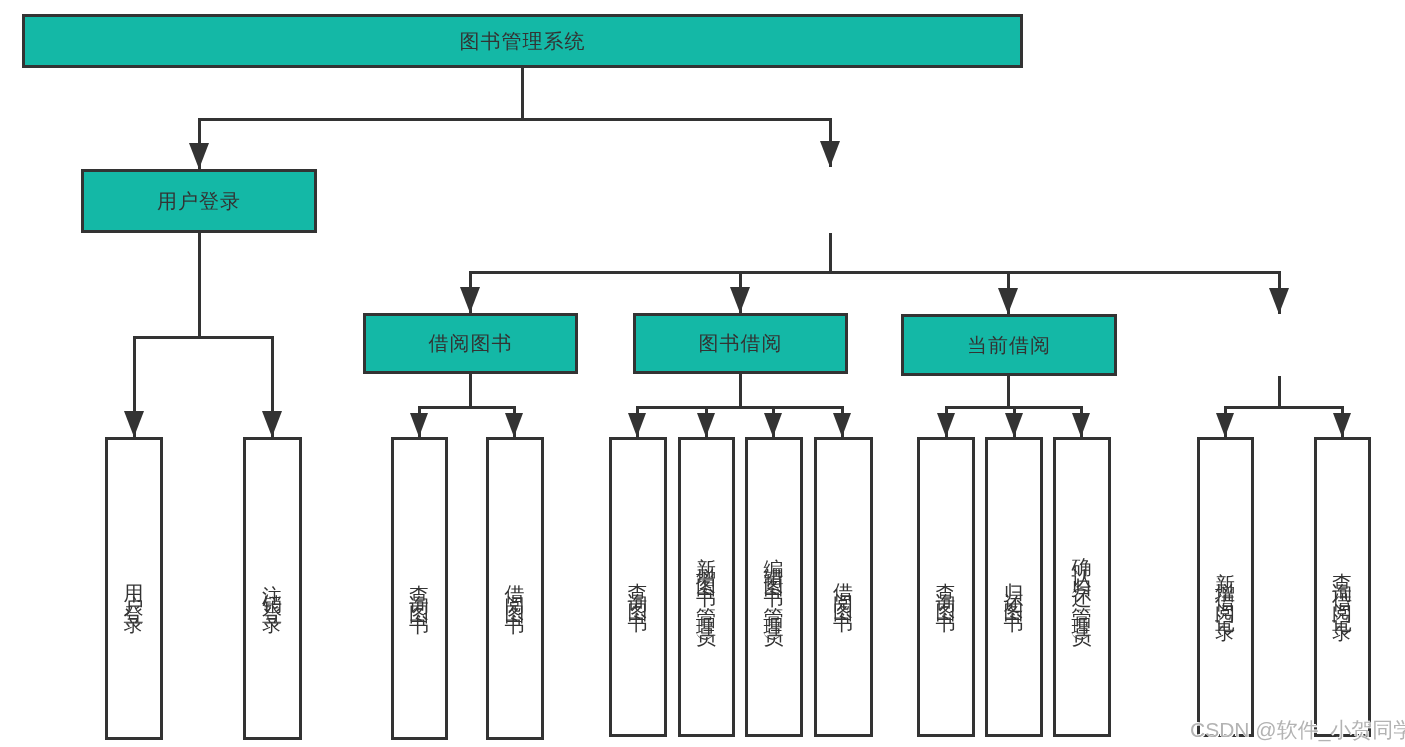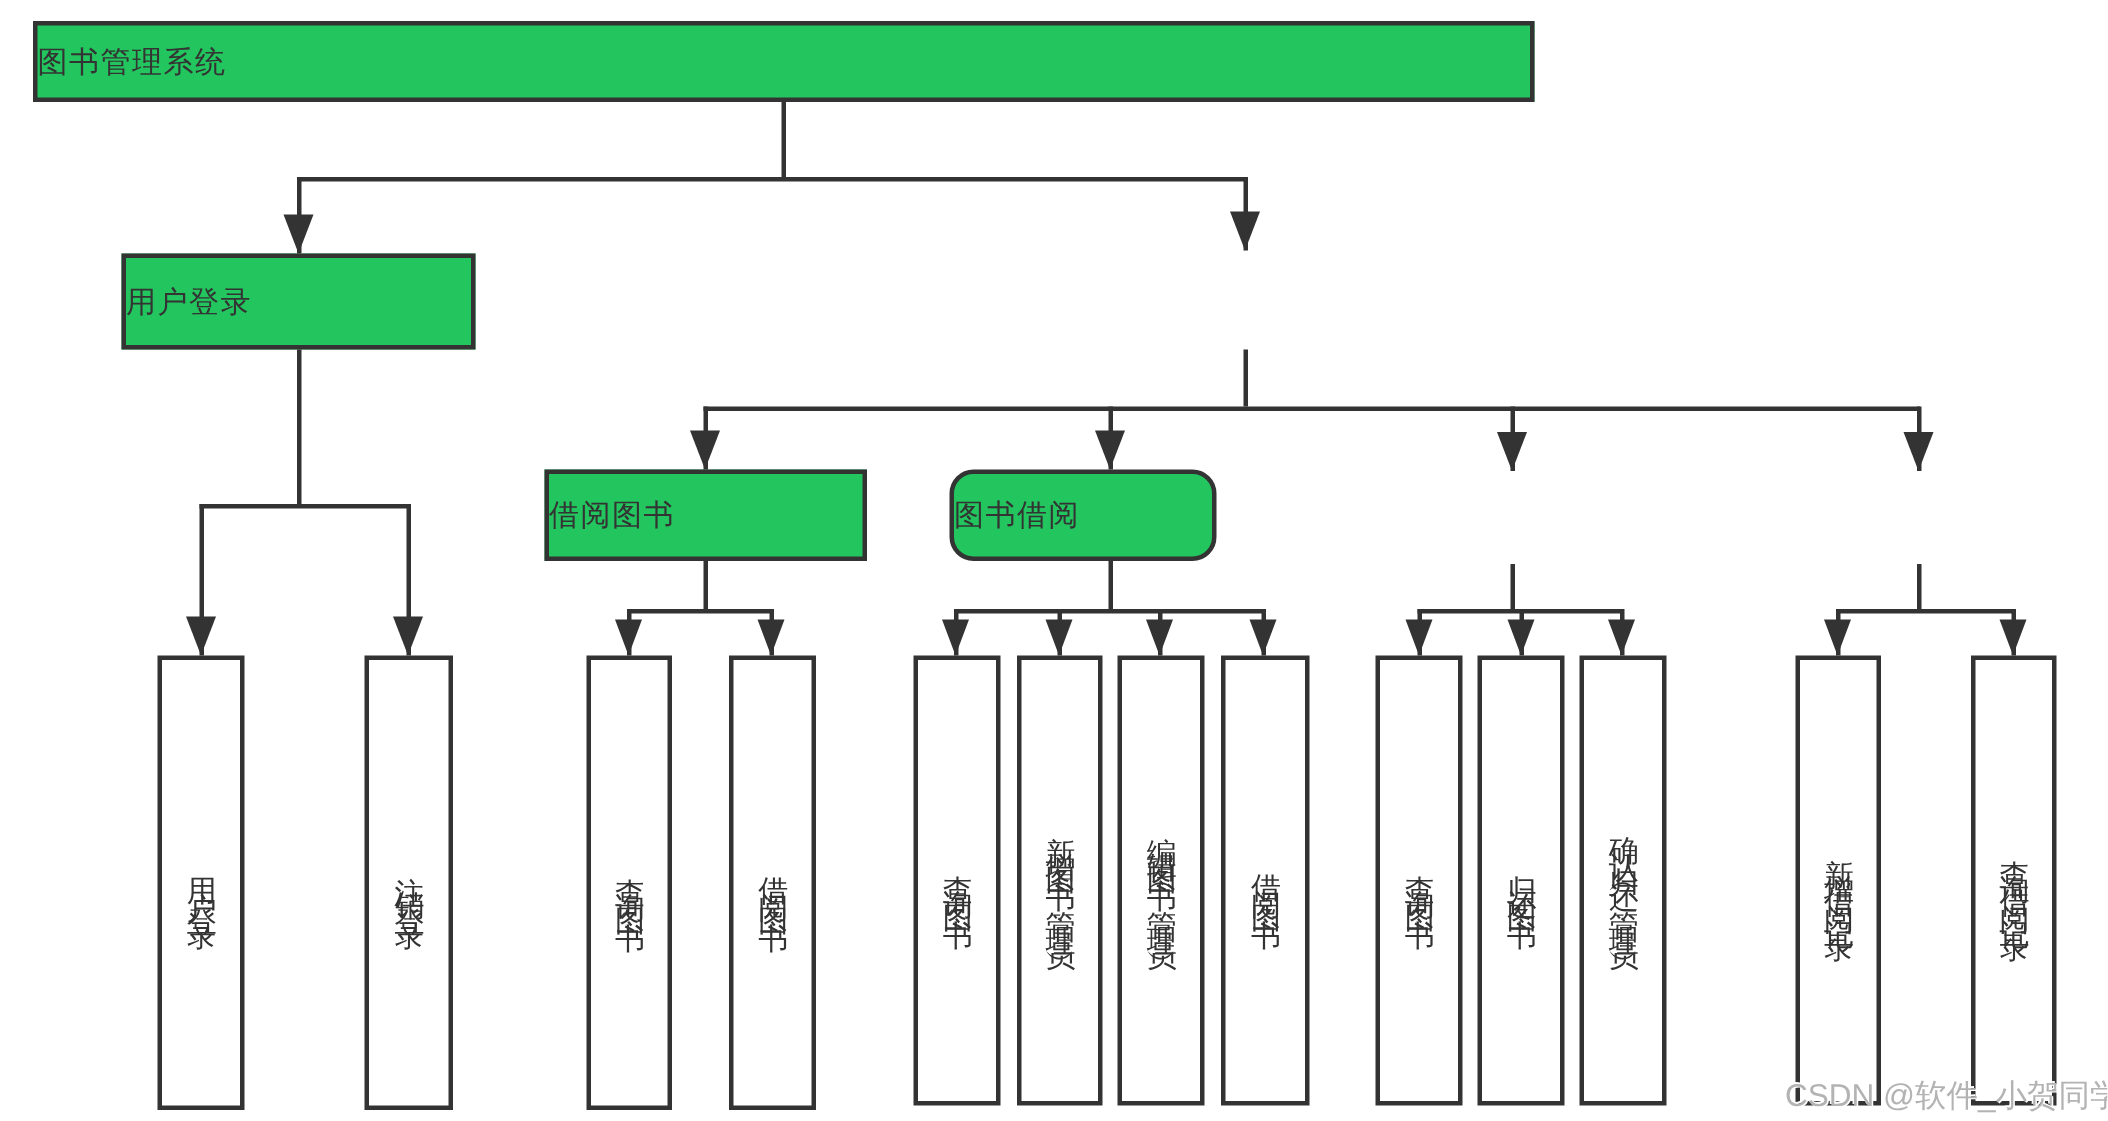--- a/index.html
+++ b/index.html
@@ -8,22 +8,22 @@
     width:1405px;height:747px;
     background:#ffffff;
     font-family:"Liberation Sans","DejaVu Sans",sans-serif;
     color:#333333;
     overflow:hidden;
   }
   .box-h{
     position:absolute;
     box-sizing:border-box;
     border:3px solid #333333;
-    background:#22c55e;
-    display:flex;align-items:center;justify-content:flex-start;
+    background:#14b8a6;
+    display:flex;align-items:center;justify-content:center;
     font-size:20px;
     letter-spacing:1px;
   }
   .box-v{
     position:absolute;
     box-sizing:border-box;
     border:3px solid #333333;
     background:#ffffff;
     display:flex;align-items:center;justify-content:center;
     font-size:20px;
@@ -69,22 +69,25 @@
     <span>图书管理系统</span>
   </div>
 
   <div class="box-h" style="left:81px;top:169px;width:236px;height:64px;">
     <span>用户登录</span>
   </div>
 
   <div class="box-h" style="left:363px;top:313px;width:215px;height:61px;">
     <span>借阅图书</span>
   </div>
-  <div class="box-h" style="left:633px;top:313px;width:178px;height:61px;border-radius:16px;">
+  <div class="box-h" style="left:633px;top:313px;width:215px;height:61px;">
     <span>图书借阅</span>
+  </div>
+  <div class="box-h" style="left:901px;top:314px;width:216px;height:62px;">
+    <span>当前借阅</span>
   </div>
 
   <div class="box-v" style="left:105px;top:437px;width:58px;height:303px;">
     <span class="vtext">用户登录</span>
   </div>
   <div class="box-v" style="left:243px;top:437px;width:59px;height:303px;">
     <span class="vtext">注销登录</span>
   </div>
 
   <div class="box-v" style="left:391px;top:437px;width:57px;height:303px;">

